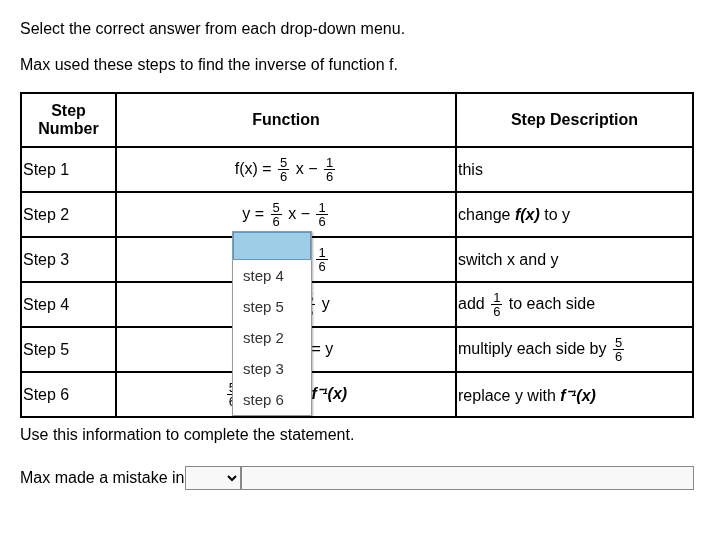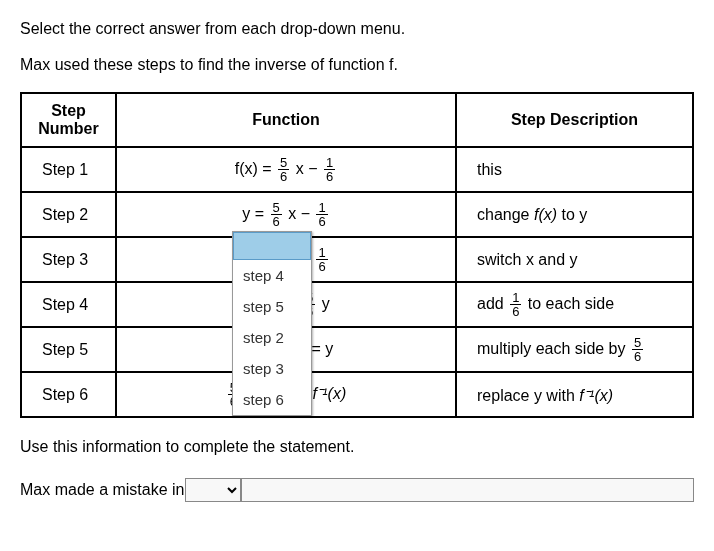--- a/index.html
+++ b/index.html
@@ -18,21 +18,21 @@
       margin-bottom: 18px;
       font-size: 16px;
     }
     table {
       border-collapse: collapse;
       width: 100%;
       table-layout: fixed;
     }
     th, td {
       border: 2px solid #000;
-      padding: 8px 20px;
+      padding: 8px 1px;
       text-align: left;
       font-size: 16px;
       vertical-align: middle;
       height: 40px;
     }
     th {
       font-weight: bold;
       text-align: center;
       padding: 8px 6px;
     }
@@ -45,21 +45,21 @@
       vertical-align: middle;
       text-align: center;
       font-size: 13px;
       line-height: 1;
       margin: 0 2px;
     }
     .frac .num { display: block; border-bottom: 1px solid #000; padding: 0 2px; }
     .frac .den { display: block; padding: 0 2px; }
     .mathline { white-space: nowrap; }
     .bottom-text {
-      margin-top: 20px;
+      margin-top: 8px;
       font-size: 16px;
     }
     .stmt-row {
       margin-top: 22px;
       display: flex;
       align-items: center;
       gap: 0;
       font-size: 16px;
     }
     select.inline-select {
@@ -93,21 +93,21 @@
       font-size: 15px;
       color: #333;
       cursor: pointer;
     }
     .dropdown-overlay .dd-selected {
       background: #9ecde8;
       border: 1px solid #5a9bc8;
       height: 28px;
     }
     .italic { }
-    .bi { font-style: italic; font-weight: normal; }
+    .bi { font-style: italic; font-weight: bold; }
   </style>
 </head>
 <body>
 
 <div class="instruction">Select the correct answer from each drop-down menu.</div>
 <div class="instruction">Max used these steps to find the inverse of function f.</div>
 
 <table>
   <colgroup>
     <col class="step-col">

